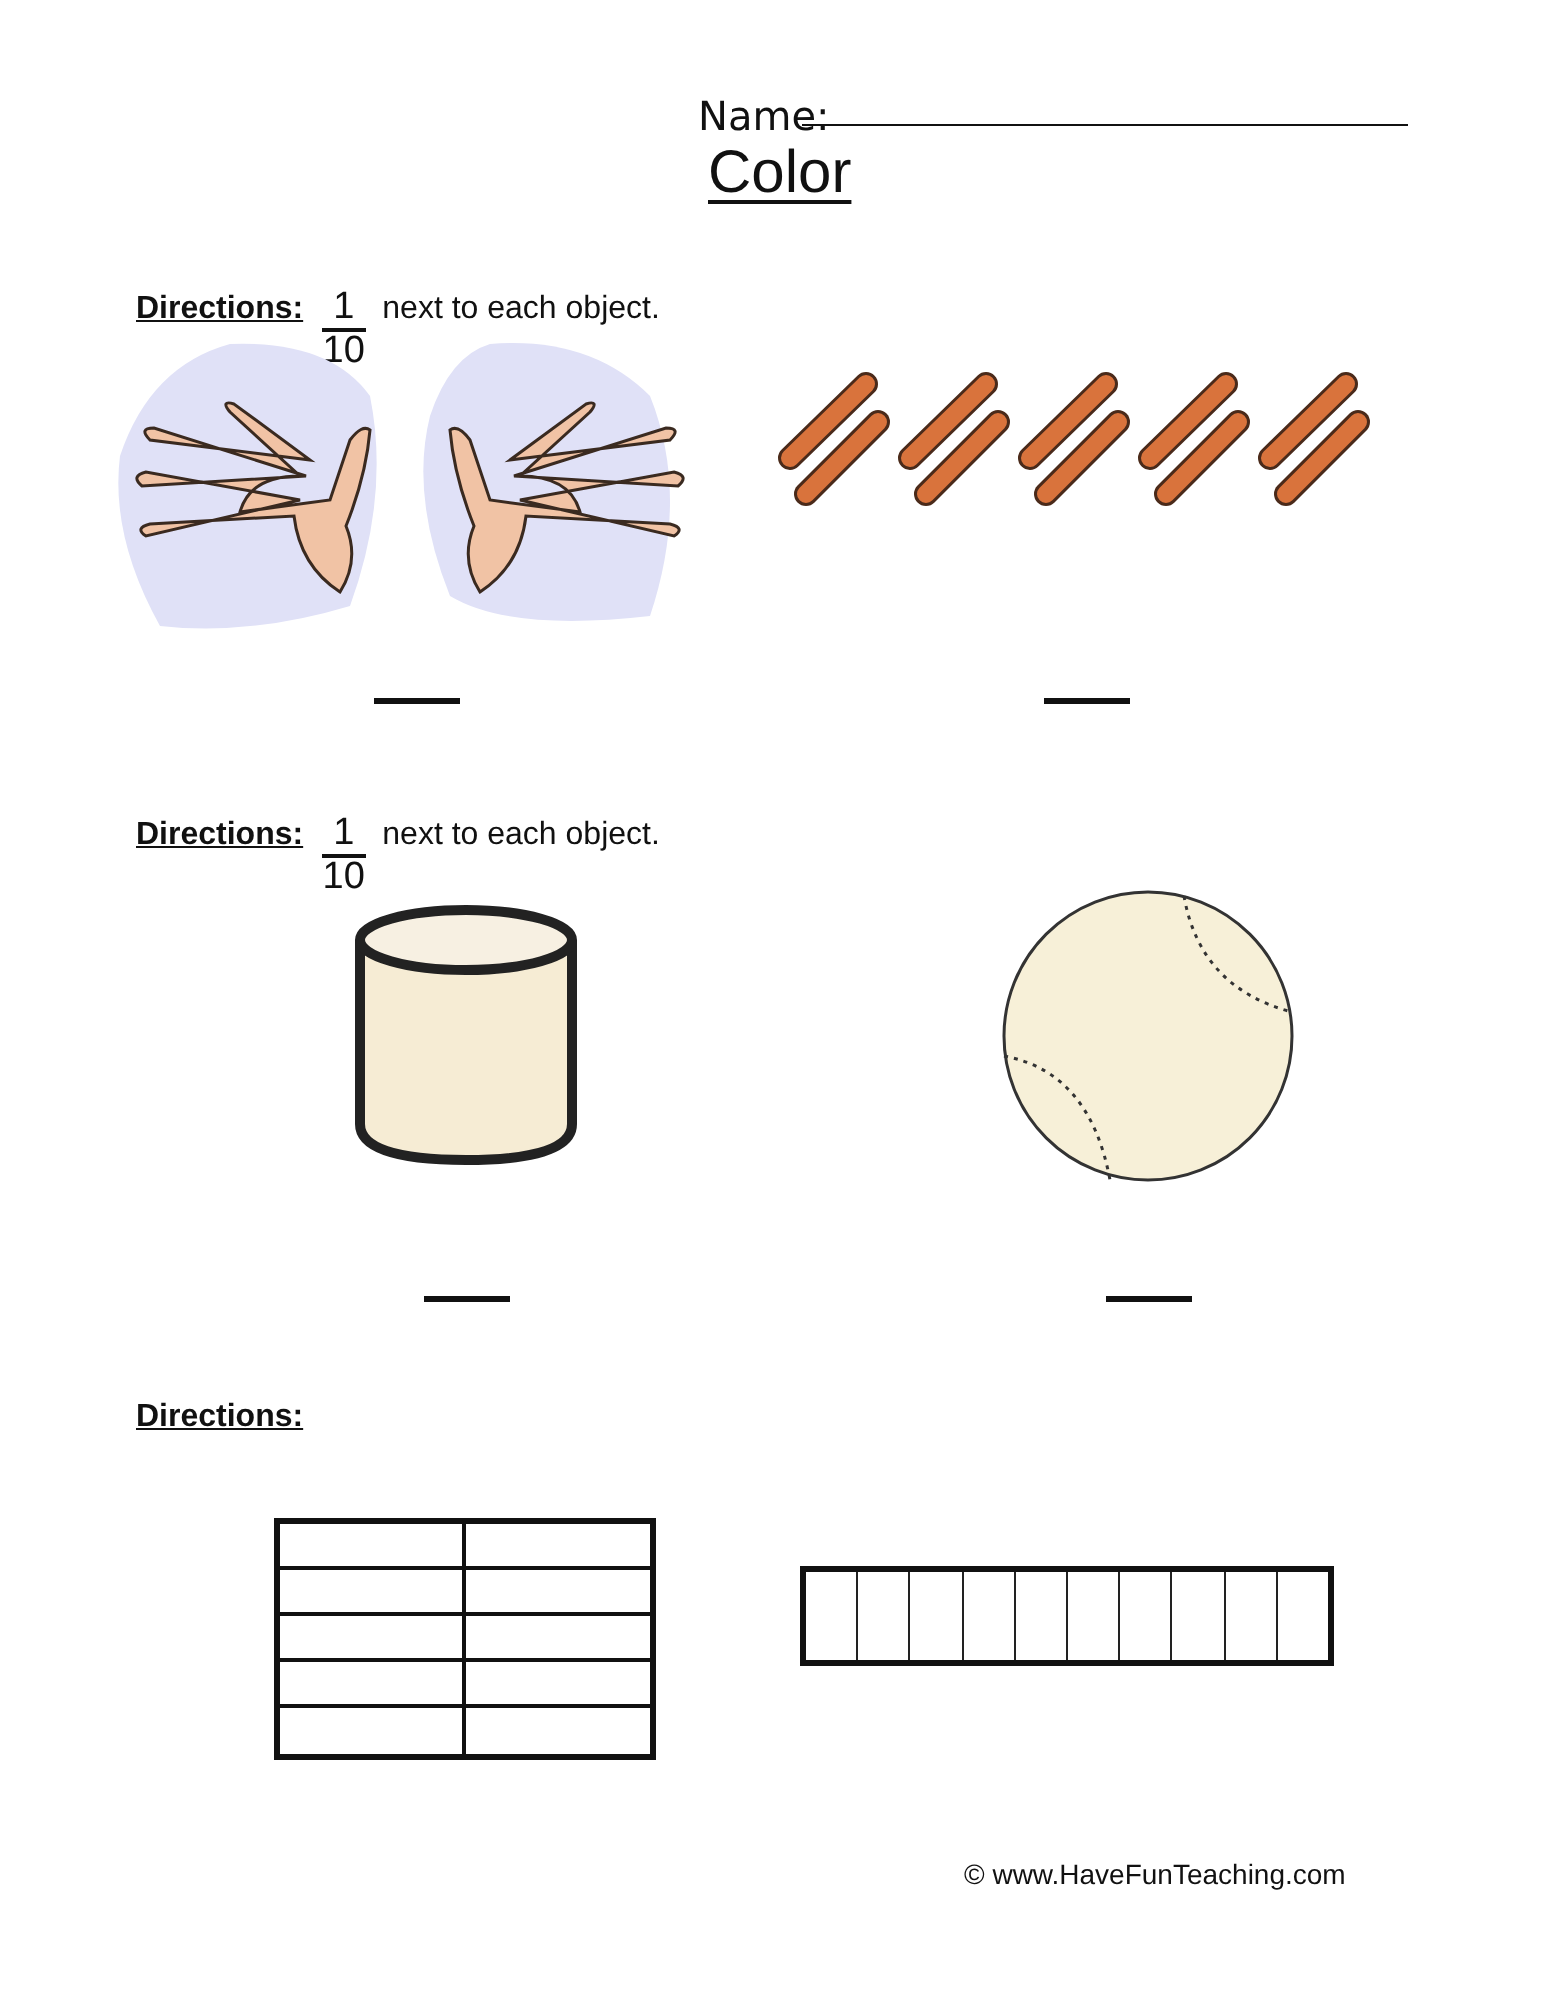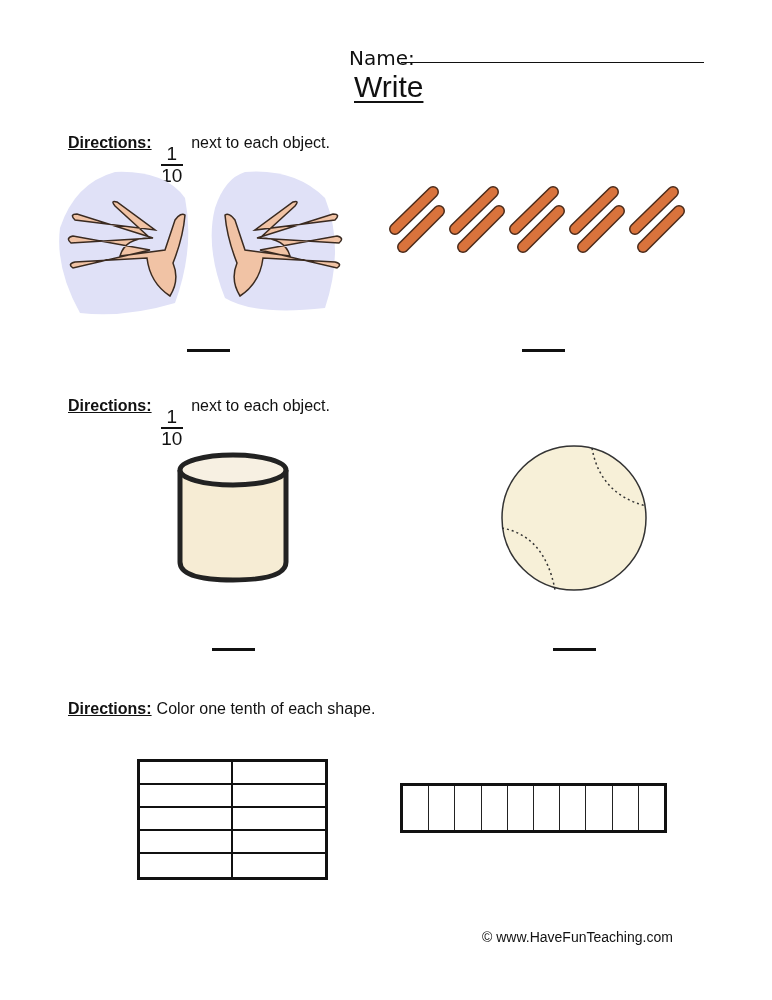--- a/index.html
+++ b/index.html
@@ -2,41 +2,41 @@
 <html><head>
 <meta charset="utf-8">
 <style>
   html, body { margin:0; padding:0; background:#fff; }
   body { width:772px; height:1000px; position:relative; overflow:hidden;
          font-family:"Liberation Sans", sans-serif; color:#111; }
   .abs { position:absolute; }
   .name-label { left:349px; top:46px; font-family:"DejaVu Sans", sans-serif; font-size:20px; }
   .name-line { left:401px; top:62px; width:303px; height:0; border-top:1.5px solid #111; }
   .title { left:354px; top:70px; font-size:30px; text-decoration:underline; text-decoration-thickness:2px; text-underline-offset:4px; }
-  .dir { font-size:16px; white-space:nowrap; display:flex; align-items:flex-start; }
+  .dir { font-size:16px; white-space:nowrap; display:flex; align-items:center; }
   .dir b { text-decoration:underline; margin-right:5px; }
   .frac { display:inline-flex; flex-direction:column; align-items:center; margin:0 8px 0 4px; font-size:19px; line-height:20px; position:relative; top:10px; }
   .frac .num { border-bottom:2px solid #111; padding:0 6px; }
   .blank { height:0; border-top:3px solid #111; width:43px; }
   .grid2 { left:137px; top:759px; width:191px; height:121px; border:3px solid #111; box-sizing:border-box;
            display:grid; grid-template-columns:1fr 1fr; grid-template-rows:repeat(5,1fr); }
   .grid2 div { border-right:2px solid #111; border-bottom:2px solid #111; }
   .grid2 div:nth-child(2n){ border-right:none; }
   .grid2 div:nth-last-child(-n+2){ border-bottom:none; }
   .strip { left:400px; top:783px; width:267px; height:50px; border:3px solid #111; box-sizing:border-box; display:flex; }
   .strip div { flex:1; border-right:1.5px solid #222; }
   .strip div:last-child { border-right:none; }
   .footer { left:482px; top:929px; font-size:14px; }
 </style>
 </head>
 <body>
 
 <div class="abs name-label">Name:</div>
 <div class="abs name-line"></div>
-<div class="abs title">Write</div>
+<div class="abs title">Color</div>
 
 <div class="abs dir" style="left:68px; top:134px;">
   <b>Directions:</b>
   <span class="frac">
     <span class="num">1</span>
     <span class="den">10</span>
   </span>
   <span>next to each object.</span>
 </div>
 
@@ -85,21 +85,20 @@
   <circle cx="74" cy="74" r="72" fill="#f7f0d8" stroke="#333" stroke-width="1.5"></circle>
   <path d="M92 4 Q100 50 146 62" fill="none" stroke="#333" stroke-width="1.5" stroke-dasharray="2 3"></path>
   <path d="M2 84 Q45 92 55 146" fill="none" stroke="#333" stroke-width="1.5" stroke-dasharray="2 3"></path>
 </svg>
 
 <div class="abs blank" style="left:212px; top:648px;"></div>
 <div class="abs blank" style="left:553px; top:648px;"></div>
 
 <div class="abs dir" style="left:68px; top:700px;">
   <b>Directions:</b>
-  <span>Color one tenth of each shape.</span>
 </div>
 
 <div class="abs grid2">
   <div></div>
     <div></div>
   <div></div>
     <div></div>
   <div></div>
     <div></div>
   <div></div>

